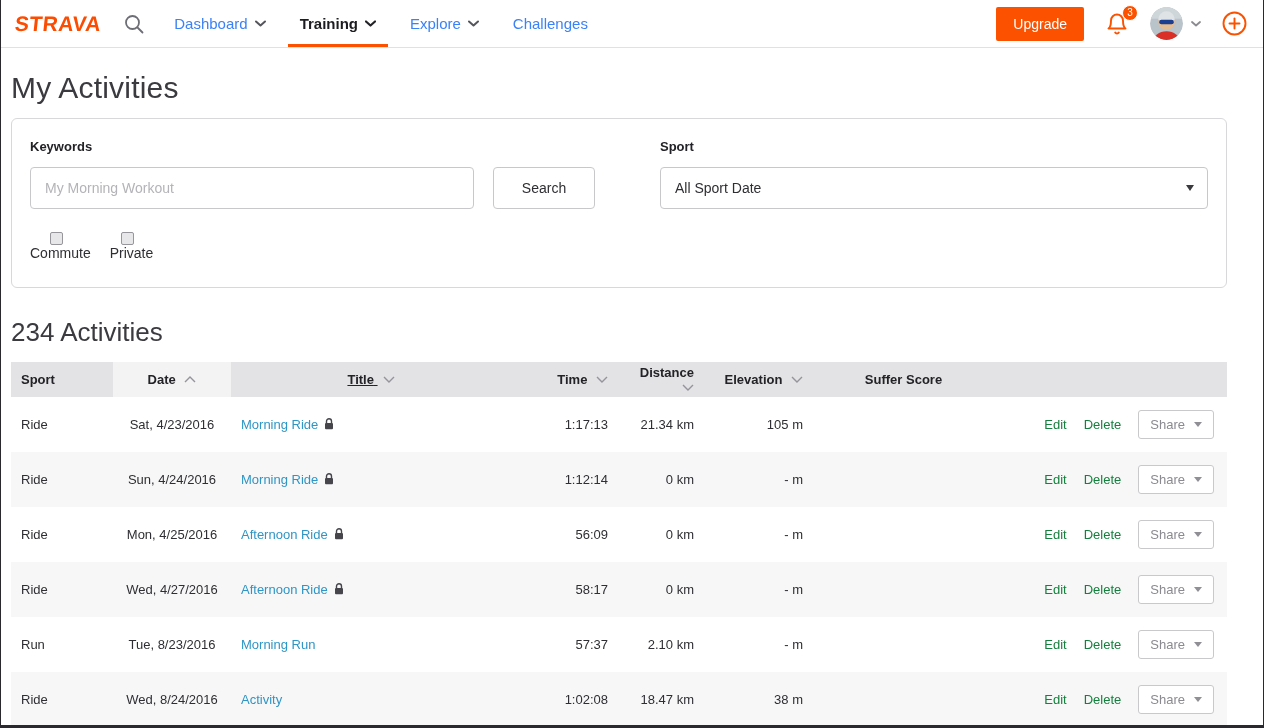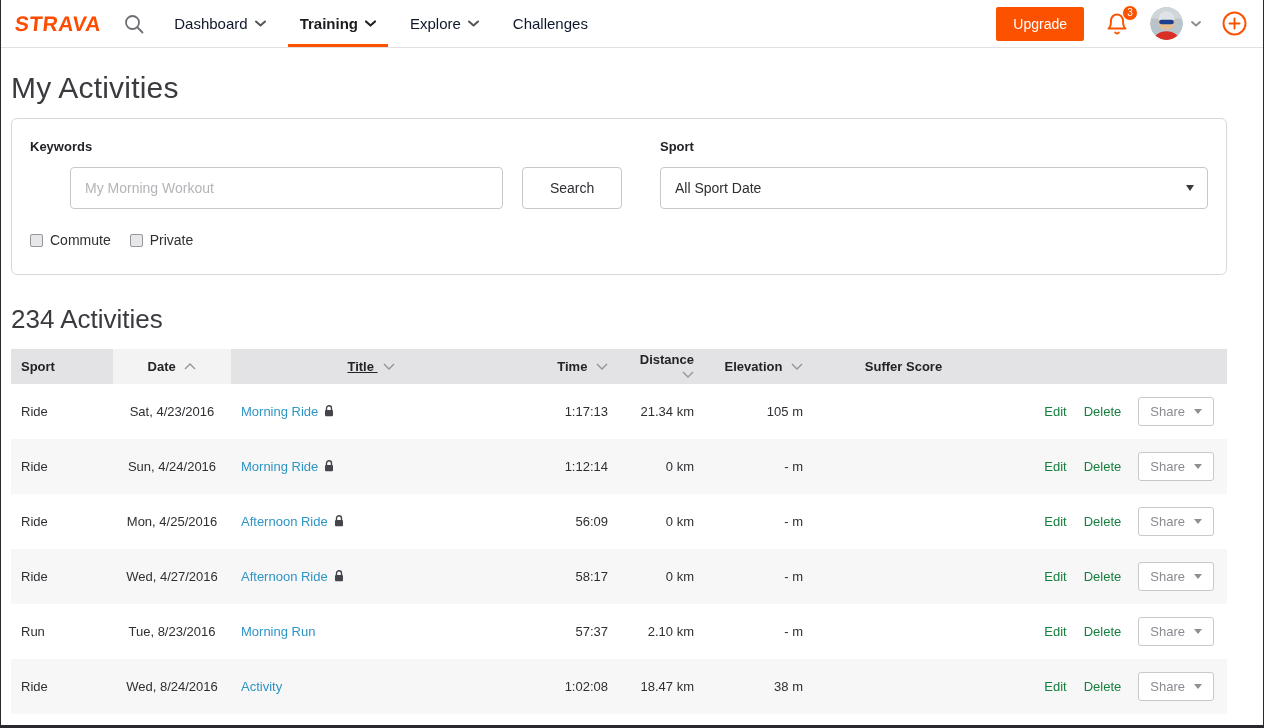--- a/index.html
+++ b/index.html
@@ -20,21 +20,21 @@
     padding:0 16px 0 14px; border-bottom:1px solid #e1e1e4; background:#fff;
   }
   .logo {
     color:#fc4c02; font-weight:bold; font-size:21px; letter-spacing:.5px;
     transform:skewX(-6deg); cursor:pointer;
   }
   .nav-search { margin-left:22px; display:flex; align-items:center; cursor:pointer; }
   .nav-items { display:flex; align-items:stretch; height:48px; margin-left:12px; }
   .nav-item {
     display:flex; align-items:center; gap:7px; padding:0 17px;
-    font-size:15px; color:#0f172a; cursor:pointer; position:relative;
+    font-size:15px; color:#3b82f6; cursor:pointer; position:relative;
   }
   .nav-item.active { color:#1d1d21; font-weight:bold; }
   .nav-item.active::after {
     content:""; position:absolute; left:5px; right:5px; bottom:1px;
     height:3px; background:#fc5200;
   }
   .nav-right { margin-left:auto; display:flex; align-items:center; gap:21px; }
   .upgrade-btn {
     background:#fc5200; color:#fff; border:none; border-radius:2px;
     font-size:14px; padding:9px 17px; cursor:pointer; font-family:inherit;
@@ -58,29 +58,29 @@
   .filter-panel {
     border:1px solid #d8d8db; border-radius:6px;
     padding:16px 18px 26px; display:flex; gap:38px;
   }
   .filter-left { width:592px; flex:none; }
   .filter-right { flex:1; }
   .filter-label { font-size:13px; font-weight:bold; color:#232327; margin:4px 0 13px; }
   .keywords-row { display:flex; gap:19px; }
   .keywords-input {
     width:444px; height:42px; border:1px solid #c8c8cb; border-radius:4px;
-    padding:0 14px; font-size:14px; color:#333; font-family:inherit; outline:none;margin-left:40px;
+    padding:0 14px; font-size:14px; color:#333; font-family:inherit; outline:none;
   }
   .keywords-input::placeholder { color:#b4b4b8; }
   .search-btn {
     width:102px; height:42px; background:#fff; border:1px solid #c8c8cb;
     border-radius:4px; font-size:14px; color:#2f2f33; cursor:pointer; font-family:inherit;
   }
   .checkbox-row { margin-top:23px; display:flex; gap:19px; align-items:center; font-size:14px; color:#2f2f33; }
-  .checkbox-row label { display:flex; align-items:center; cursor:pointer; }
+  .checkbox-row label { display:flex; align-items:center; cursor:pointer;flex-direction:column; }
   .cb {
     appearance:none; -webkit-appearance:none; width:13px; height:13px;
     border:1px solid #96969b; background:#e7e7e9; border-radius:2px; margin:0 7px 0 0;
   }
   .select-box {
     position:relative; height:42px; border:1px solid #c8c8cb; border-radius:4px;
     display:flex; align-items:center; padding:0 30px 0 14px; font-size:14px;
     color:#2f2f33; background:#fff; cursor:pointer;
   }
   .sel-caret {

